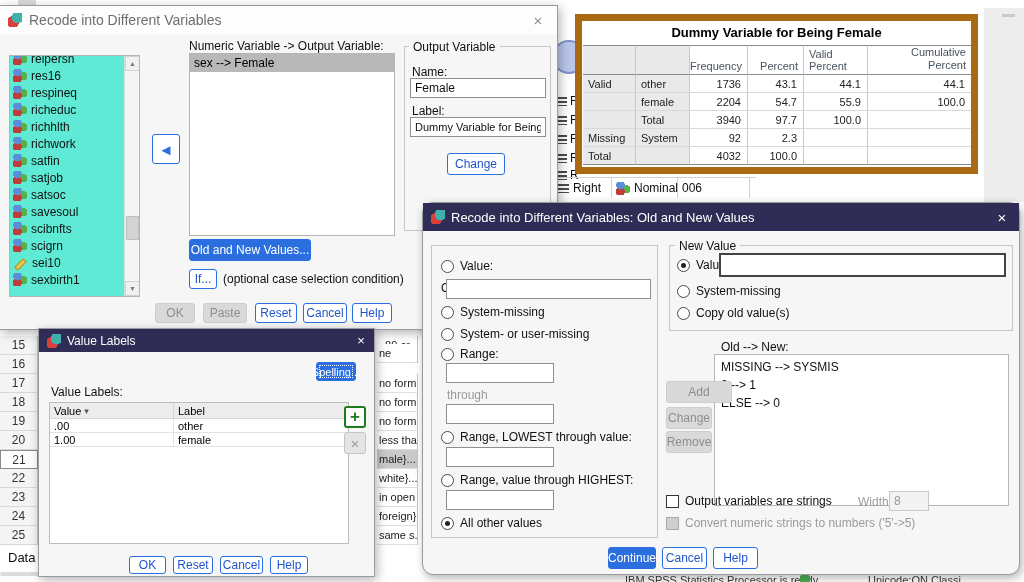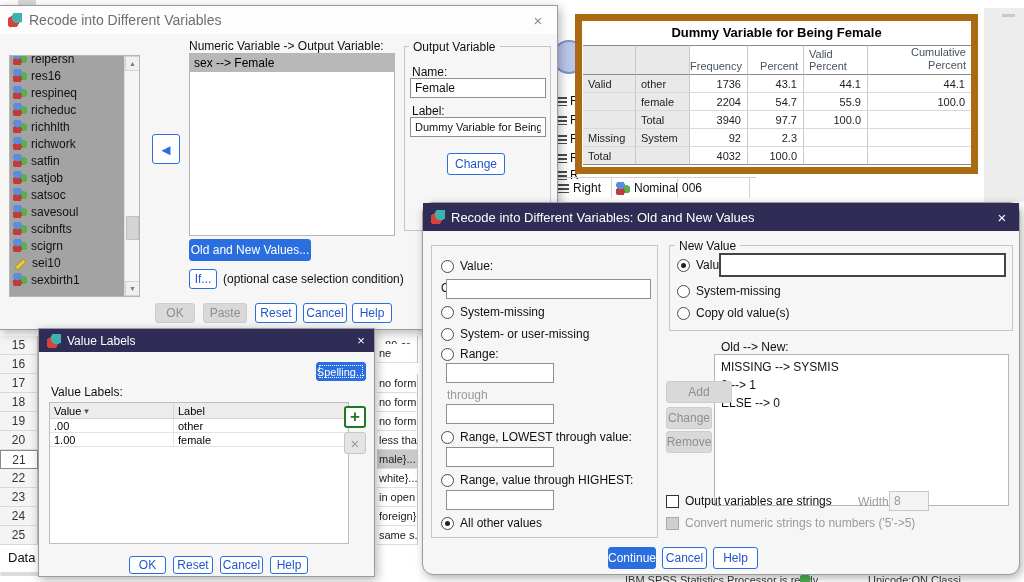--- a/index.html
+++ b/index.html
@@ -302,21 +302,21 @@
     </div>
   </div>
 
   <div class="dlg" style="left:-1px;top:5px;width:559px;height:325px;z-index:3;">
     <div class="tb-light" style="height:28px;">
       <span class="spss-icon"></span>
       <span class="ttl">Recode into Different Variables</span>
     </div>
     <div class="closeX light" style="right:4px;top:0;height:28px;">×</div>
 
-    <div class="a" style="left:9px;top:49px;width:131px;height:242px;background:#a3a3a3;border:1px solid #b5b5b5;overflow:hidden;">
+    <div class="a" style="left:9px;top:49px;width:131px;height:242px;background:#5eead4;border:1px solid #b5b5b5;overflow:hidden;">
       <div style="position:absolute;left:0;top:-6px;right:15px;">
         <div class="listrow">
             <span class="nom"></span>
             <span>relpersn</span>
           </div>
         <div class="listrow">
             <span class="nom"></span>
             <span>res16</span>
           </div>
         <div class="listrow">
@@ -403,21 +403,21 @@
     <div class="a btn outline" style="left:352px;top:297px;width:40px;height:20px;">Help</div>
   </div>
 
   <div class="dlg" style="left:38px;top:328px;width:337px;height:249px;z-index:4;">
     <div class="tb-dark" style="height:23px;">
       <span class="spss-icon"></span>
       <span class="ttl" style="font-size:12px;">Value Labels</span>
     </div>
     <div class="closeX dark" style="right:0;top:0;height:23px;width:26px;font-size:13px;">×</div>
 
-    <div class="a btn primary focus" style="left:277px;top:33px;width:50px;height:19px;font-size:11px;">Spelling...</div>
+    <div class="a btn primary focus" style="left:277px;top:33px;width:40px;height:19px;font-size:11px;">Spelling...</div>
     <div class="a txt" style="left:12px;top:56px;">Value Labels:</div>
 
     <div class="a" style="left:10px;top:73px;width:300px;height:142px;background:#fff;border:1px solid #bdbdbd;">
       <div style="display:flex;height:16px;background:#ececec;border-bottom:1px solid #d5d5d5;">
         <div class="sort" style="width:124px;font-size:11px;padding-left:4px;border-right:1px solid #d5d5d5;display:flex;align-items:center;">
             <span>Value</span>
           </div>
         <div style="flex:1;font-size:11px;padding-left:4px;display:flex;align-items:center;">
             <span>Label</span>
           </div>

